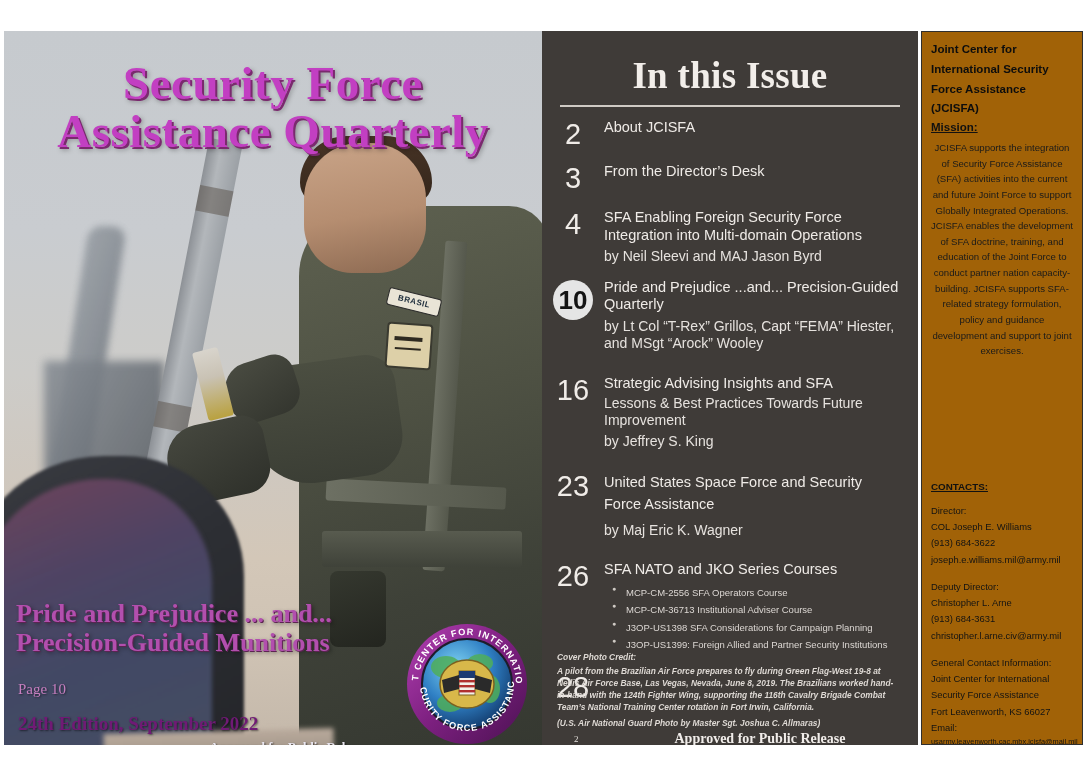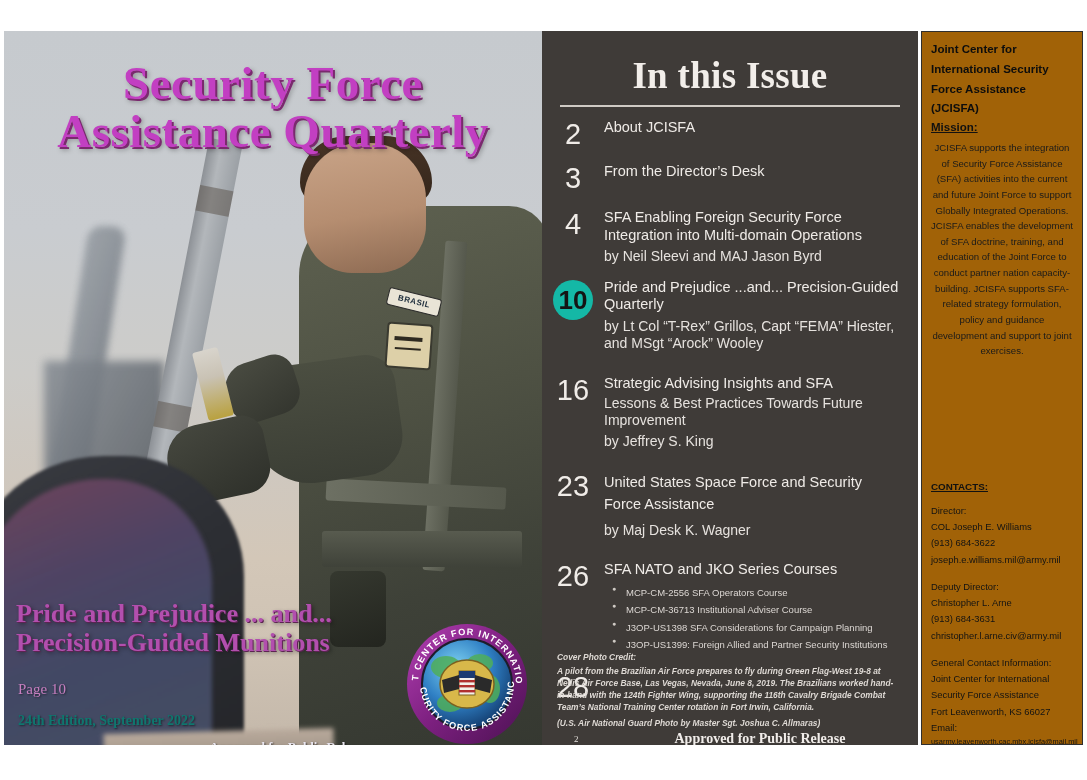--- a/index.html
+++ b/index.html
@@ -240,22 +240,22 @@
     font-family: "Liberation Serif", serif;
     font-size: 15px;
     color: #c77fc0;
     text-shadow: 1px 1px 2px rgba(0,0,0,.5);
   }
   .cover-edition {
     position: absolute;
     left: 14px; top: 682px;
     font-family: "Liberation Serif", serif;
     font-weight: bold;
-    font-size: 14px;
-    color: #0f766e;
+    font-size: 19px;
+    color: #701a75;
     text-shadow: 1px 1px 2px rgba(0,0,0,.5);
   }
   .cover-release {
     position: absolute;
     left: 120px; top: 707px;
     width: 330px;
     text-align: center;
     font-family: "Liberation Serif", serif;
     font-weight: bold;
     font-size: 13px;
@@ -314,21 +314,21 @@
     padding-top: 1px;
   }
   .toc-num.highlight {
     position: relative;
   }
   .toc-num.highlight span.circ {
     display: inline-block;
     width: 40px; height: 40px;
     line-height: 40px;
     border-radius: 50%;
-    background: #14b8a6;
+    background: #e5e5e5;
     color: #141414;
     font-weight: bold;
     font-size: 26px;
     text-align: center;
   }
   .toc-text { flex: 1 1 auto; padding-right: 16px; }
   .toc-head {
     font-size: 14.5px;
     line-height: 1.22;
     color: #efebe7;
@@ -588,21 +588,21 @@
           <div class="toc-head">Strategic Advising Insights and SFA</div>
           <div class="toc-sub">Lessons &amp; Best Practices Towards Future Improvement</div>
           <div class="toc-by">by Jeffrey S. King</div>
         </div>
       </li>
 
       <li class="toc-row" style="margin-top:20px">
         <div class="toc-num">23</div>
         <div class="toc-text">
           <div class="toc-head" style="line-height:1.55">United States Space Force and Security Force Assistance</div>
-          <div class="toc-by" style="margin-top:6px">by Maj Desk K. Wagner</div>
+          <div class="toc-by" style="margin-top:6px">by Maj Eric K. Wagner</div>
         </div>
       </li>
 
       <li class="toc-row" style="margin-top:22px">
         <div class="toc-num">26</div>
         <div class="toc-text">
           <div class="toc-head">SFA NATO and JKO Series Courses</div>
           <ul class="toc-bullets">
             <li>MCP-CM-2556 SFA Operators Course</li>
             <li>MCP-CM-36713 Institutional Adviser Course</li>

